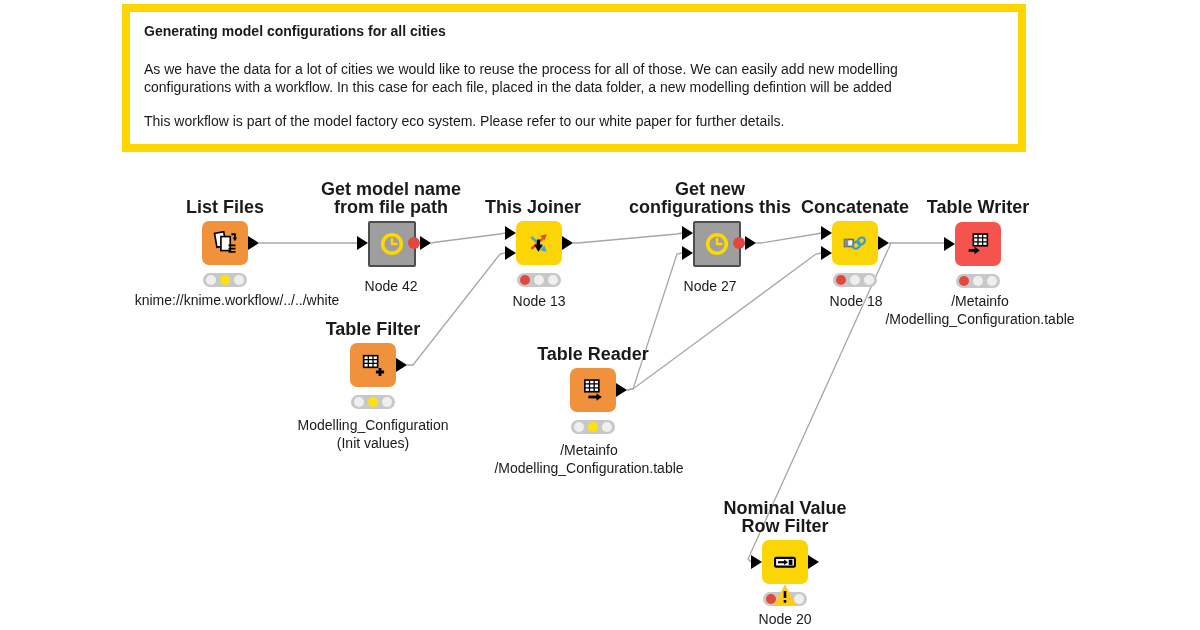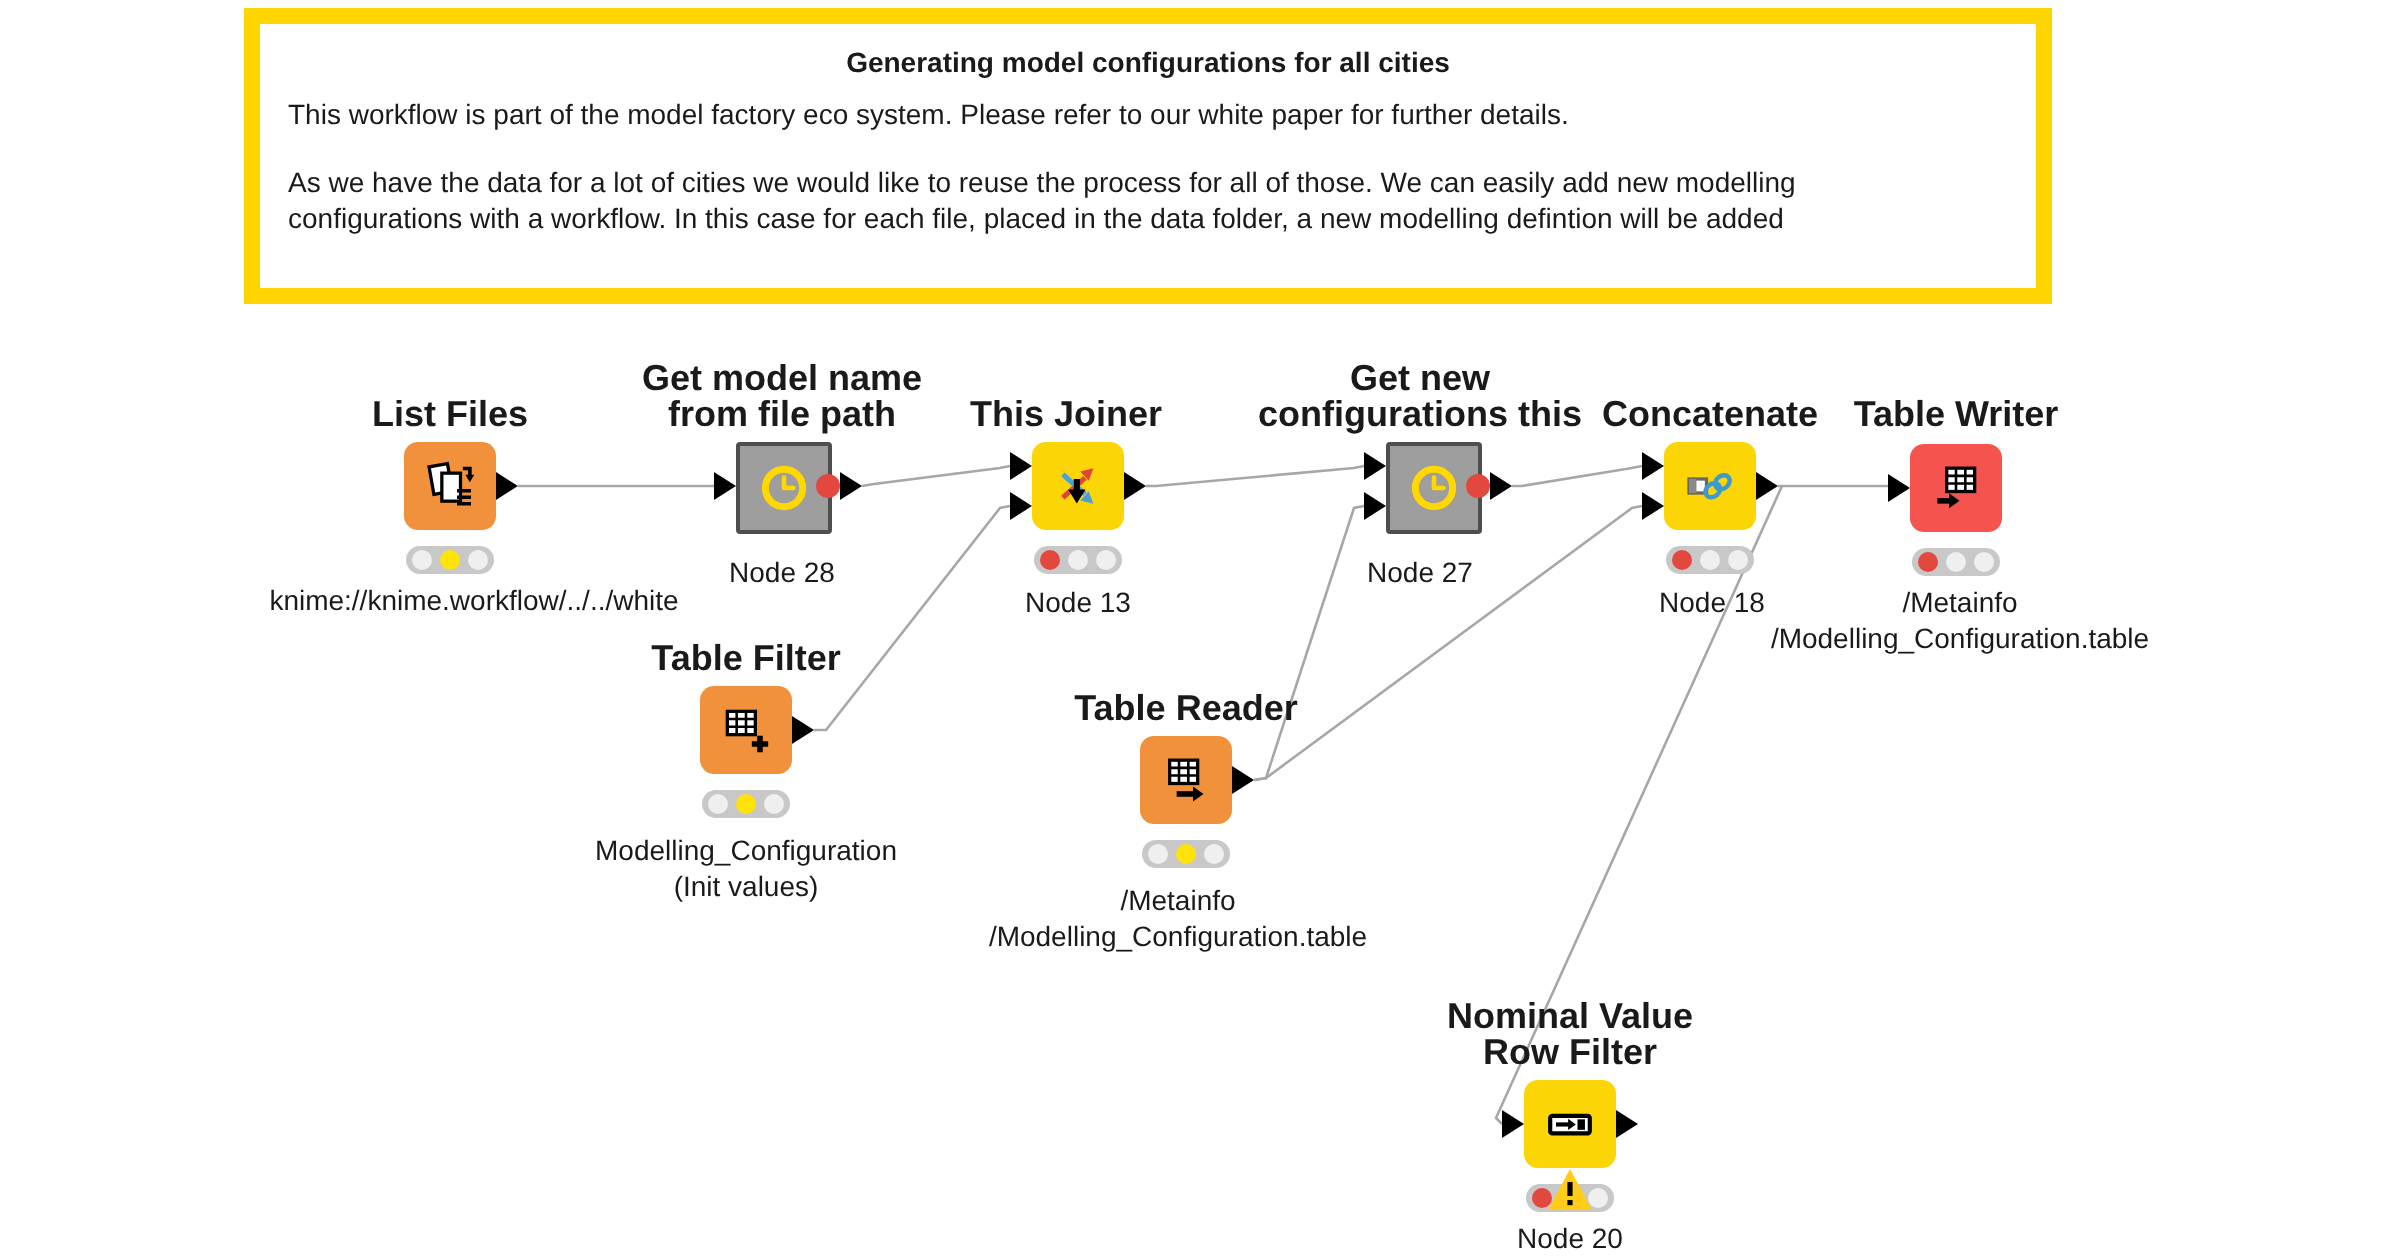--- a/index.html
+++ b/index.html
@@ -2,21 +2,21 @@
 <html><head>
 <meta charset="utf-8">
 <style>
   html,body{margin:0;padding:0;}
   body{width:1200px;height:630px;position:relative;overflow:hidden;background:#fff;
        font-family:"Liberation Sans",sans-serif;color:#1a1a1a;}
   .abs{position:absolute;}
   
   .annotation{left:122px;top:4px;width:860px;height:112px;border:8px solid #FFD500;
               background:#fff;padding:10px 14px;font-size:14px;line-height:18px;}
-  .annotation h1{font-size:14px;line-height:18px;margin:0 0 8px 0;font-weight:bold;text-align:center;}
+  .annotation h1{font-size:14px;line-height:18px;margin:0 0 20px 0;font-weight:bold;}
   .annotation p{margin:0 0 16px 0;white-space:pre-line;}
   
   .node{width:46px;height:44px;border-radius:7px;display:flex;align-items:center;justify-content:center;}
   .node.orange{background:#F2913B;}
   .node.yellow{background:#FBD505;}
   .node.red{background:#F4544D;}
   .node.meta{background:#9E9E9E;border:2px solid #4E4E4E;border-radius:2px;width:44px;height:42px;}
   .node-title{font-weight:bold;font-size:18px;line-height:18px;text-align:center;
               transform:translateX(-50%);white-space:pre-line;}
   .caption{font-size:14px;line-height:18px;text-align:center;transform:translateX(-50%);
@@ -32,23 +32,23 @@
   .tl i.on-red{background:#E3483F;}
   .tl i.on-yellow{background:#FFE207;}
   svg.wires{left:0;top:0;pointer-events:none;}
   .wire{fill:none;stroke:#A7A7A7;stroke-width:1.3;}
 </style>
 </head>
 <body>
 
 <div class="abs annotation">
   <h1>Generating model configurations for all cities</h1>
-  <p>This workflow is part of the model factory eco system. Please refer to our white paper for further details.</p>
   <p>As we have the data for a lot of cities we would like to reuse the process for all of those. We can easily add new modelling
 configurations with a workflow. In this case for each file, placed in the data folder, a new modelling defintion will be added</p>
+  <p>This workflow is part of the model factory eco system. Please refer to our white paper for further details.</p>
 </div>
 
 <svg class="abs wires" width="1200" height="630">
   <polyline class="wire" points="259,243 357,243"></polyline>
   <polyline class="wire" points="431,243 437,242 500,234 505,233"></polyline>
   <polyline class="wire" points="407,365 413,365 500,254 505,253"></polyline>
   <polyline class="wire" points="573,243 578,243 677,234 682,233"></polyline>
   <polyline class="wire" points="627,390 633,389 677,254 682,253"></polyline>
   <polyline class="wire" points="627,390 633,389 816,254 821,253"></polyline>
   <polyline class="wire" points="756,243 761,243 816,234 821,233"></polyline>
@@ -78,21 +78,21 @@
 from file path</div>
 <div class="abs port" style="left:357px;top:236px"></div>
 <div class="abs node meta" style="left:368px;top:221px">
   <svg width="28" height="28" viewBox="0 0 24 24">
     <circle cx="12" cy="12" r="8" fill="none" stroke="#FFD800" stroke-width="3"></circle>
     <path d="M12,12 L12,7.5 M12,12 L16,12" stroke="#FFD800" stroke-width="2" stroke-linecap="round"></path>
   </svg>
 </div>
 <div class="abs meta-dot" style="left:408px;top:237px"></div>
 <div class="abs port" style="left:420px;top:236px"></div>
-<div class="abs caption" style="left:391px;top:277px">Node 28</div>
+<div class="abs caption" style="left:391px;top:277px">Node 42</div>
 
 <div class="abs node-title" style="left:533px;top:198px">This Joiner</div>
 <div class="abs port" style="left:505px;top:226px"></div>
 <div class="abs port" style="left:505px;top:246px"></div>
 <div class="abs node yellow" style="left:516px;top:221px">
   <svg width="28" height="28" viewBox="0 0 24 24">
     <line x1="5.5" y1="17" x2="15" y2="8.5" stroke="#E0433C" stroke-width="2.2"></line>
     <polygon points="13,5.8 18.6,4.4 16.6,9.8" fill="#E0433C"></polygon>
     <line x1="5.5" y1="7" x2="15" y2="15.5" stroke="#4C9FD7" stroke-width="2.2"></line>
     <polygon points="13,18.2 18.6,19.6 16.6,14.2" fill="#4C9FD7"></polygon>

